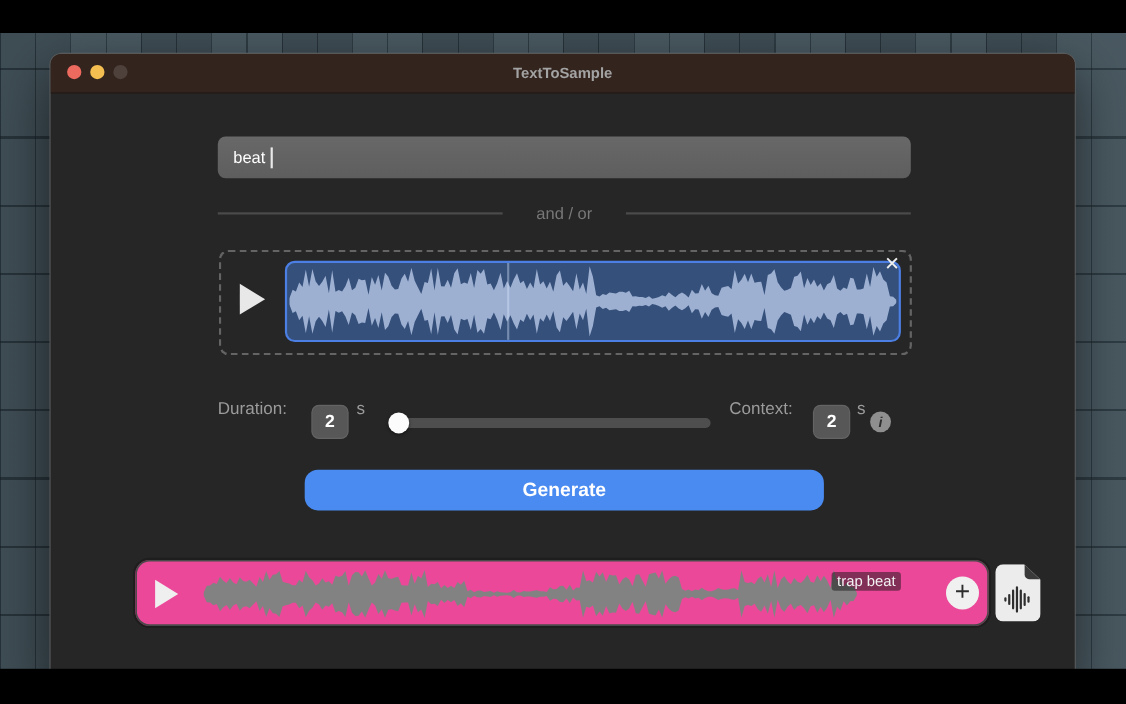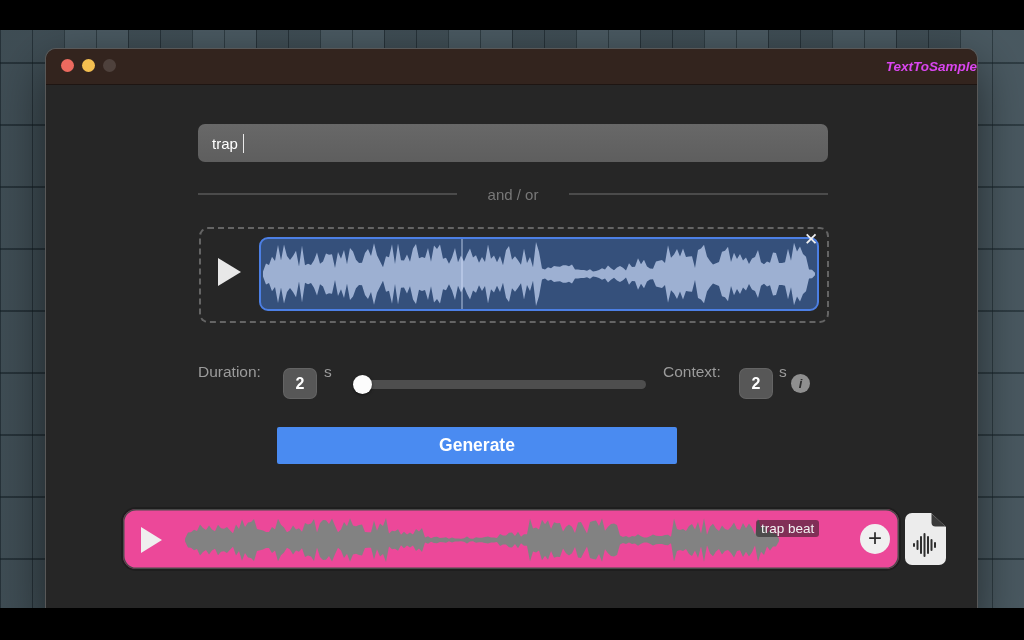--- a/index.html
+++ b/index.html
@@ -19,21 +19,21 @@
     background:#262626;border:1px solid rgba(150,150,150,0.45);border-radius:11px;
     box-shadow:0 18px 50px rgba(0,0,0,0.55);box-sizing:border-box;overflow:hidden;}
   .titlebar{position:absolute;left:0;top:0;right:0;height:35px;background:#33241e;
     border-bottom:1px solid rgba(0,0,0,0.4);}
   .lights{position:absolute;left:15px;top:10px;display:flex;gap:8px;}
   .light{width:13px;height:13px;border-radius:50%;}
   .light.red{background:#ed6a5f;}
   .light.yellow{background:#f4bf50;}
   .light.gray{background:#4e413c;}
   .win-title{position:absolute;left:0;right:0;top:0;height:35px;line-height:35px;
-    text-align:right;color:#d946ef;font-size:13.5px;font-weight:700;font-style:italic;}
+    text-align:center;color:#a3a3a3;font-size:13.5px;font-weight:700;}
 
   .prompt{position:absolute;left:152px;top:75px;width:630px;height:38px;box-sizing:border-box;
     background:linear-gradient(#686868,#5e5e5e);border-radius:7px;display:flex;align-items:center;
     padding:0 14px;color:#fff;font-size:15px;}
   .caret{width:1.5px;height:19px;background:#e9e9e9;margin-left:5px;}
 
   .divider{position:absolute;left:152px;top:134px;width:630px;height:22px;display:flex;
     align-items:center;gap:31px;}
   .divider .line{flex:1;height:1.5px;background:#4b4b4b;}
   .divider .txt{color:#787878;font-size:15px;}
@@ -54,22 +54,22 @@
     color:#fff;font-size:16px;font-weight:600;text-align:center;line-height:31px;
     box-shadow:inset 0 0 0 1px rgba(255,255,255,0.08);}
   .slider{position:absolute;left:310px;top:326px;width:290px;height:18px;}
   .slider .track{position:absolute;left:0;top:5px;width:100%;height:9px;background:#4e4e4e;border-radius:5px;}
   .slider .fill{position:absolute;left:0;top:5px;height:9px;background:#404040;border-radius:5px 0 0 5px;}
   .slider .thumb{position:absolute;top:0;width:19px;height:19px;border-radius:50%;background:#fcfcfc;
     box-shadow:0 1px 3px rgba(0,0,0,0.5);margin-left:-9px;}
   .info{position:absolute;left:745px;top:325px;width:19px;height:19px;border-radius:50%;background:#8f8f8f;
     color:#2d2d2d;font-size:13px;font-weight:800;text-align:center;line-height:19px;font-style:italic;}
 
-  .generate{position:absolute;left:231px;top:378px;width:400px;height:37px;background:#4a8bf1;
-    border:none;border-radius:2px;color:#fff;font-size:17.5px;font-weight:600;
+  .generate{position:absolute;left:231px;top:378px;width:472px;height:37px;background:#4a8bf1;
+    border:none;border-radius:12px;color:#fff;font-size:17.5px;font-weight:600;
     font-family:"Liberation Sans","DejaVu Sans",sans-serif;cursor:pointer;}
 
   .player{position:absolute;left:75px;top:458px;width:780px;height:64px;box-sizing:border-box;
     background:#ec4899;border:2px solid #1e1e1e;border-radius:15px;
     box-shadow:inset 0 0 0 1.5px #4a4a4a;}
   .play-out{position:absolute;left:18px;top:18px;border-width:13px 0 13px 21px;border-left-color:#efefef;}
   .out-wave{position:absolute;left:62px;top:8px;width:596px;height:46px;}
   .sample-name{position:absolute;left:633px;top:11px;color:#f2f2f2;font-size:13.5px;
     background:rgba(22,22,22,0.5);padding:1px 5px;border-radius:3px;white-space:nowrap;}
   .add-btn{position:absolute;left:737px;top:15px;width:30px;height:30px;border-radius:50%;
@@ -86,21 +86,21 @@
   <div class="titlebar">
     <div class="lights">
       <div class="light red"></div>
       <div class="light yellow"></div>
       <div class="light gray"></div>
     </div>
     <div class="win-title">TextToSample</div>
   </div>
 
   <div class="prompt">
-    <span>trap</span>
+    <span>beat</span>
     <span class="caret"></span>
   </div>
 
   <div class="divider">
     <div class="line"></div>
     <div class="txt">and / or</div>
     <div class="line"></div>
   </div>
 
   <div class="dropzone">

